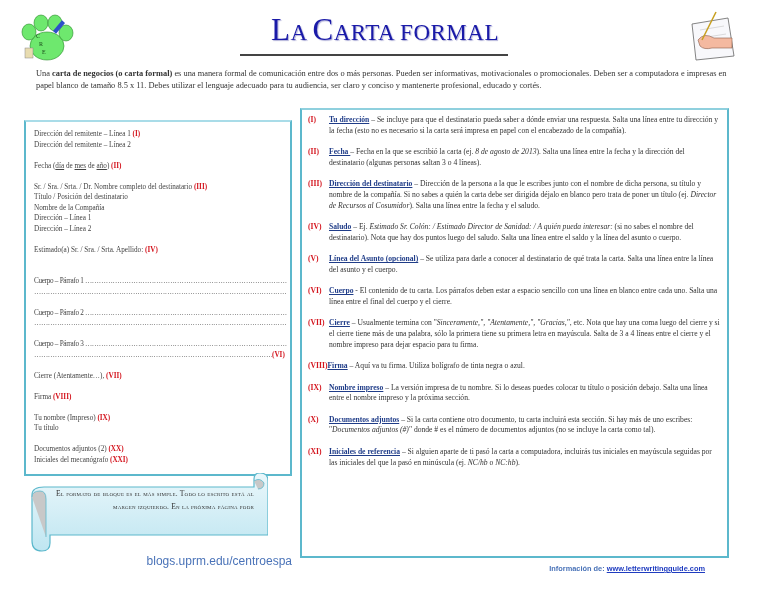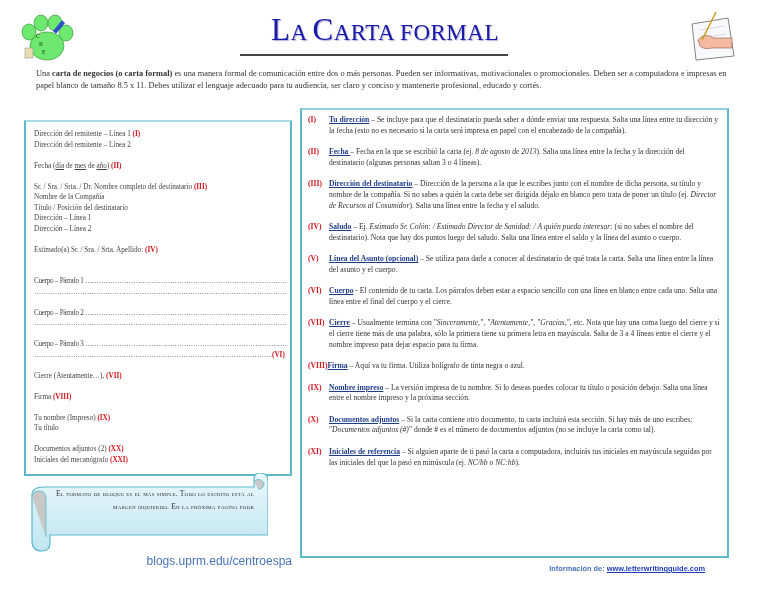--- a/index.html
+++ b/index.html
@@ -80,22 +80,22 @@
   <span>Una </span><span class="u">carta de negocios</span><b> (o carta formal)</b><span> es una manera formal de comunicación entre dos o más personas. Pueden ser informativas, motivacionales o promocionales. Deben ser a computadora e impresas en papel blanco de tamaño 8.5 x 11. Debes utilizar el lenguaje adecuado para tu audiencia, ser claro y conciso y mantenerte profesional, educado y cortés.</span>
 </div>
 
 <div class="left-box">
   <div class="line"><span>Dirección del remitente – Línea 1 </span><span class="rn">(I)</span></div>
   <div class="line">Dirección del remitente – Línea 2</div>
   <div class="gap"></div>
   <div class="line"><span>Fecha (</span><u>día</u><span> de </span><u>mes</u><span> de </span><u>año</u><span>) </span><span class="rn">(II)</span></div>
   <div class="gap"></div>
   <div class="line"><span>Sr. / Sra. / Srta. / Dr. Nombre completo del destinatario </span><span class="rn">(III)</span></div>
+  <div class="line">Título / Posición del destinatario</div>
   <div class="line">Nombre de la Compañía</div>
-  <div class="line">Título / Posición del destinatario</div>
   <div class="line">Dirección – Línea 1</div>
   <div class="line">Dirección – Línea 2</div>
   <div class="gap"></div>
   <div class="line"><span>Estimado(a) Sr. / Sra. / Srta. Apellido: </span><span class="rn">(IV)</span></div>
   <div class="gap"></div>
   <div class="gap"></div>
   <div class="dots">Cuerpo – Párrafo 1 ……………………………………………………………………………………………</div>
   <div class="dots">…………………………………………………………………………………………………………………</div>
   <div class="gap"></div>
   <div class="dots">Cuerpo – Párrafo 2 ……………………………………………………………………………………………</div>

